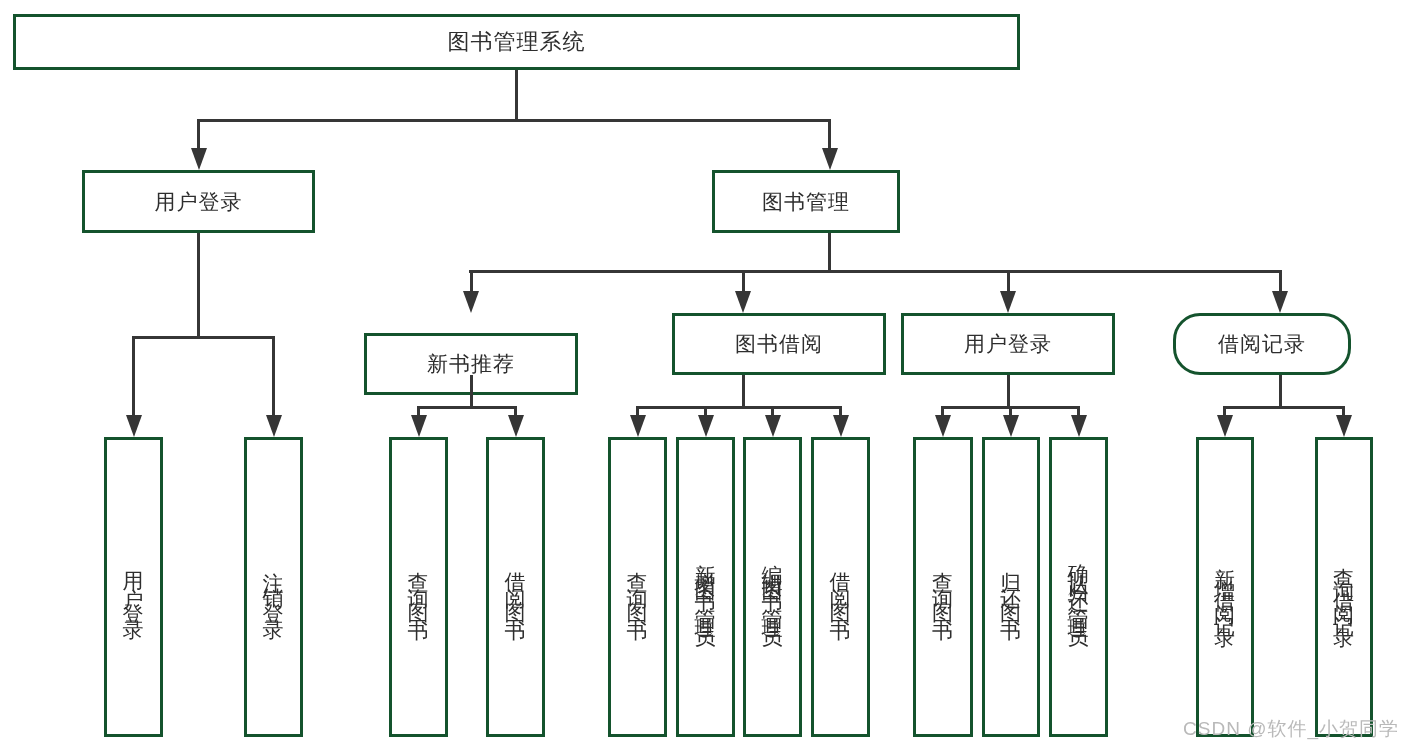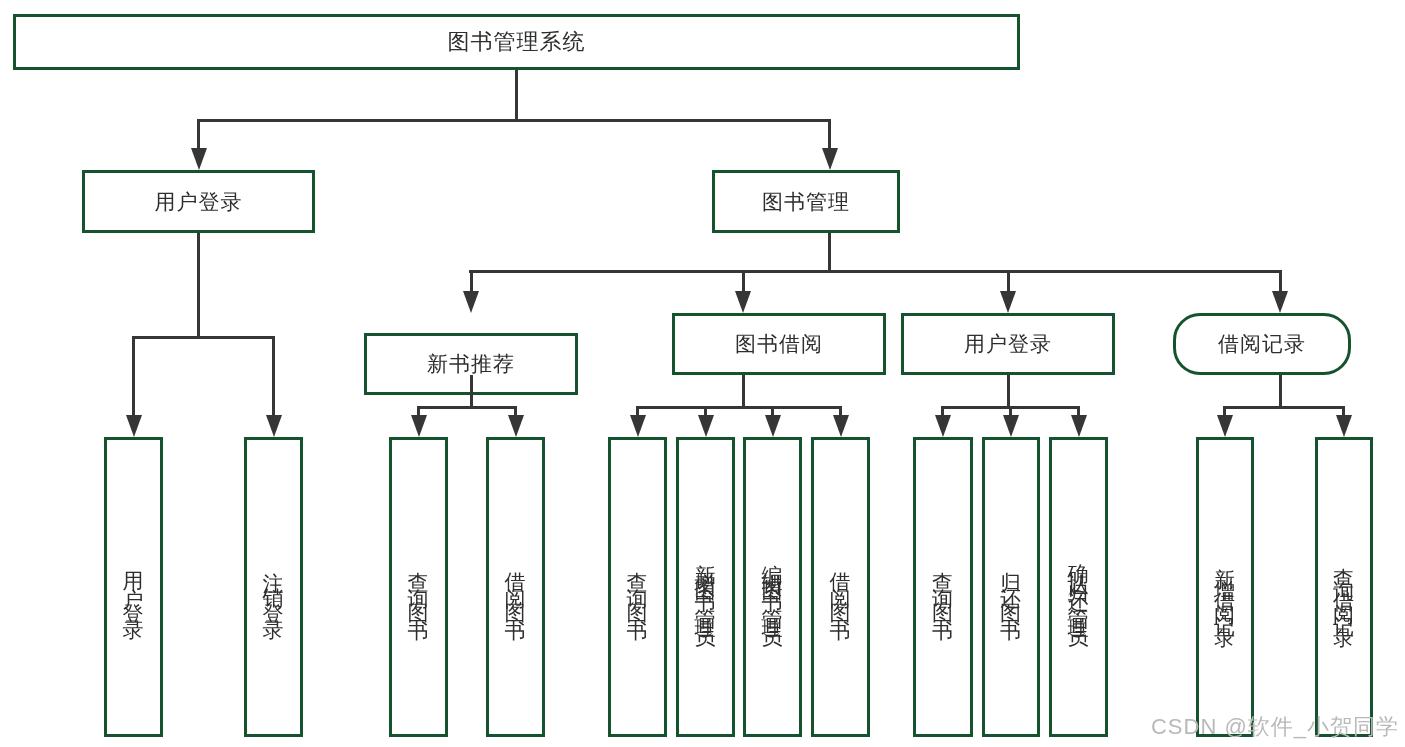--- a/index.html
+++ b/index.html
@@ -36,21 +36,21 @@
   .vline{width:3px;}
   .arrow{
     position:absolute;width:0;height:0;
     border-left:8px solid transparent;
     border-right:8px solid transparent;
     border-top:22px solid #363636;
   }
   .watermark{
     position:absolute;
     right:6px;bottom:5px;
-    font-size:22px;
+    font-size:19px;
     color:#b9b9b9;
     letter-spacing:1px;
     white-space:nowrap;
   }
 </style>
 </head>
 <body>
 
 <div id="canvas">
 

